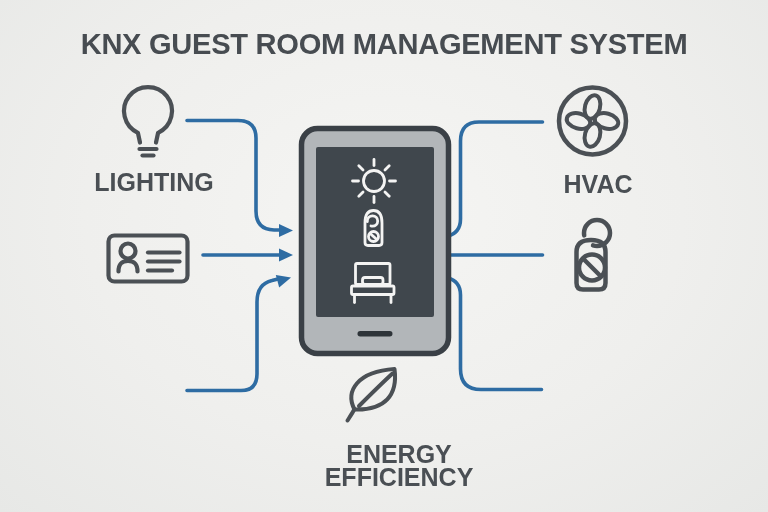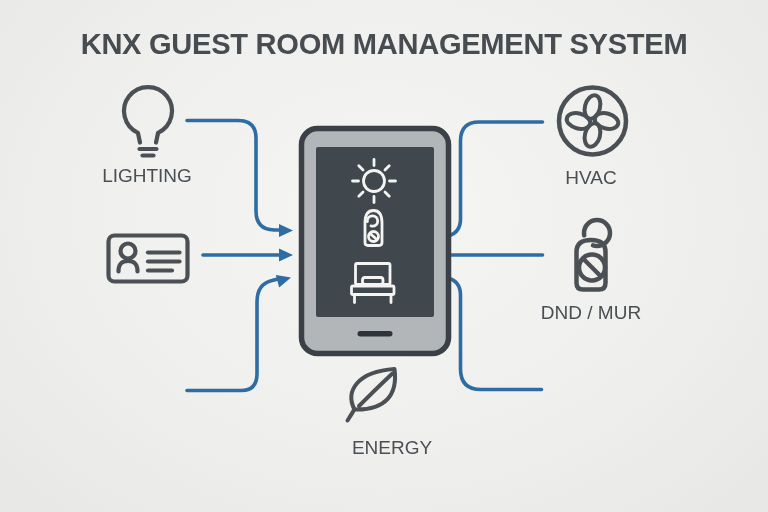--- a/index.html
+++ b/index.html
@@ -8,22 +8,22 @@
     background:radial-gradient(ellipse at 50% 42%, #f5f5f3 0%, #efefed 55%, #e7e8e6 100%);
     font-family:"Liberation Sans", sans-serif;
   }
   .layer{position:absolute;left:0;top:0;width:768px;height:512px;}
   .page-title{
     position:absolute;left:0;right:0;top:27px;margin:0;
     text-align:center;font-size:30px;font-weight:700;color:#474c51;
     letter-spacing:-0.3px;white-space:nowrap;transform:scaleX(0.97);
   }
   .node-label{
-    position:absolute;margin:0;text-align:center;
-    font-size:19px;font-weight:400;color:#4a4f54;line-height:23px;
+    position:absolute;margin:7px;text-align:center;
+    font-size:25px;font-weight:700;color:#4a4f54;line-height:23px;
     white-space:nowrap;transform:translateX(-50%);
   }
   .lbl-lighting{left:147px;top:164px;}
   .lbl-access{left:149px;top:301px;}
   .lbl-hvac{left:591px;top:166px;text-align:center;}
   .lbl-dnd{left:591px;top:301px;}
   .lbl-energy{left:392px;top:436px;}
 </style>
 </head>
 <body>
@@ -119,17 +119,16 @@
     </g>
   </svg>
 
   <h1 class="page-title">KNX GUEST ROOM MANAGEMENT SYSTEM</h1>
 
   <p class="node-label lbl-lighting">LIGHTING</p>
 
 
   <p class="node-label lbl-hvac">HVAC</p>
 
-  <p class="node-label lbl-dnd">DND / MUR</p>
 
-  <p class="node-label lbl-energy"><span>ENERGY</span><br></p>
+  <p class="node-label lbl-energy"><span>ENERGY</span><br><span>EFFICIENCY</span></p>
 
 </div>
 
 </body></html>

